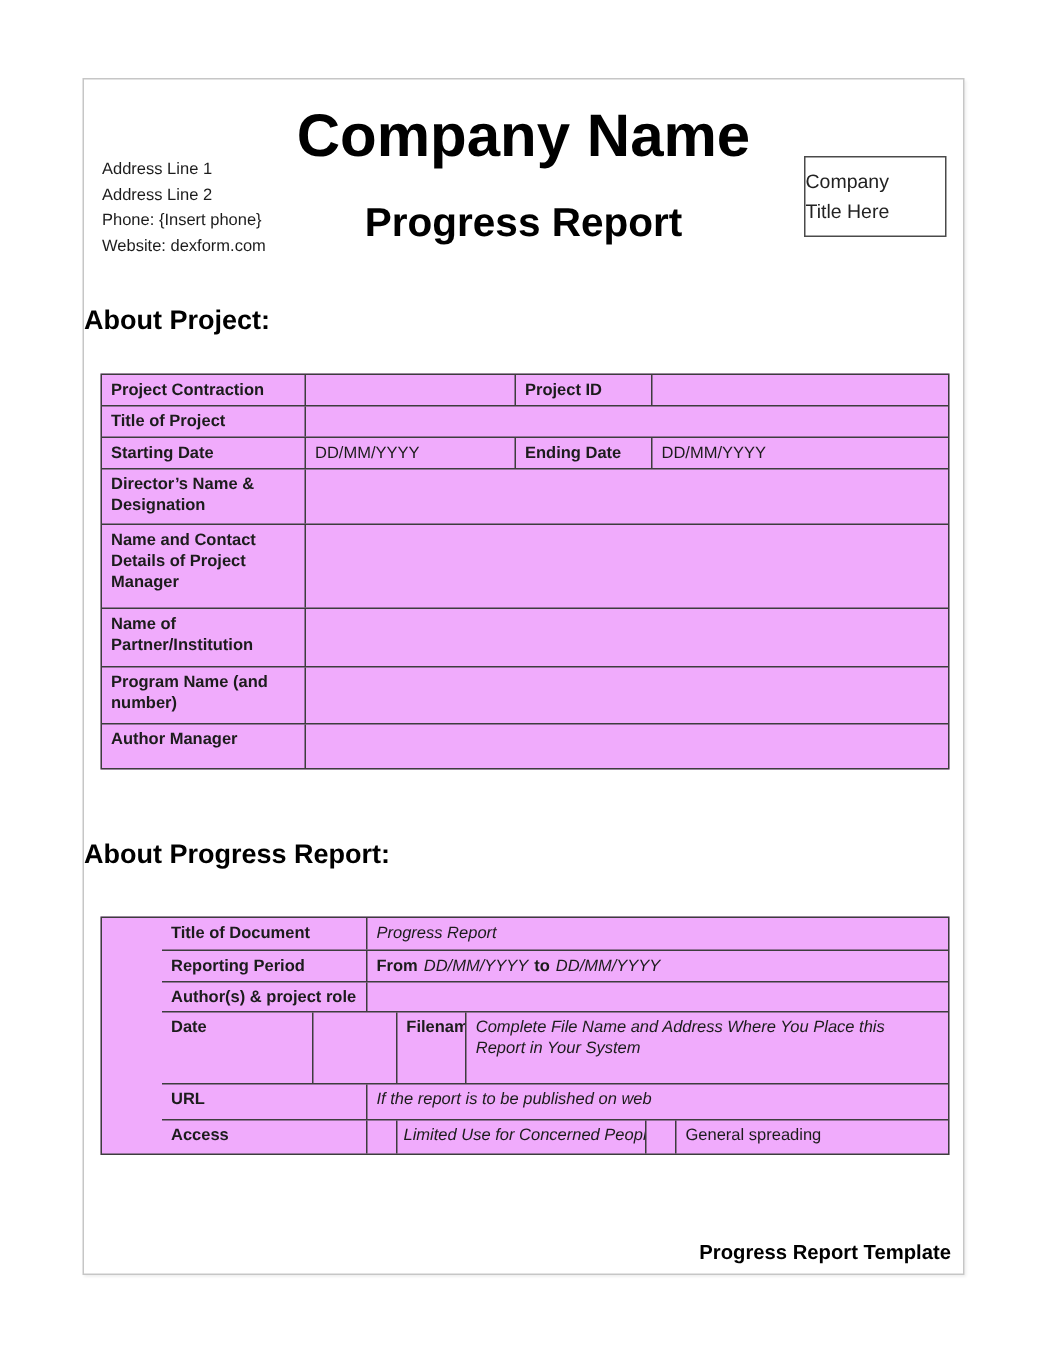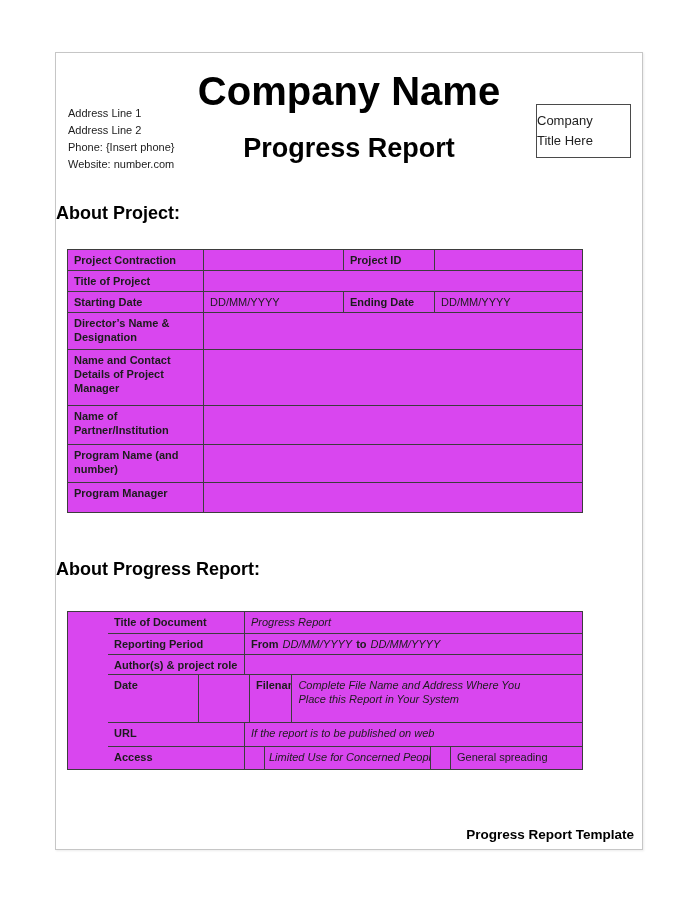--- a/index.html
+++ b/index.html
@@ -17,21 +17,21 @@
   .logo-box { position:absolute; left:480px; top:51px; width:95px; height:54px;
     border:1px solid #4a4a4a; text-align:left; font-size:13px; line-height:20px;
     padding-top:6px; color:#222; }
 
   
   .sec-head { position:absolute; left:0; font-size:18px; font-weight:bold; color:#000; }
   .h-project { top:150px; }
   .h-report { top:506px; }
 
   
-  .tbl { position:absolute; left:11px; width:516px; border:1px solid #3d3d3d; background:#d946ef; }
+  .tbl { position:absolute; left:11px; width:566px; border:1px solid #3d3d3d; background:#f0abfc; }
   .tbl1 { top:196px; }
   .tbl2 { top:558px;padding-left:40px; }
   .row { display:flex; border-bottom:1px solid #3d3d3d; align-items:stretch; }
   .row:last-child { border-bottom:none; }
   .cell { border-right:1px solid #3d3d3d; padding:3px 6px; font-size:11px;
     line-height:14px; overflow:hidden; }
   .cell:last-child { border-right:none; }
   .fill { flex:1 1 auto; }
   .lbl { font-weight:bold; }
   .nw { white-space:nowrap; }
@@ -57,21 +57,21 @@
 </style>
 </head>
 <body>
 
 <div class="page">
 
   <div class="address">
     <div>Address Line 1</div>
     <div>Address Line 2</div>
     <div>Phone: {Insert phone}</div>
-    <div>Website: number.com</div>
+    <div>Website: dexform.com</div>
   </div>
   <div class="company-name">Company Name</div>
   <div class="doc-title">Progress Report</div>
   <div class="logo-box">
     <div>Company</div>
     <div>Title Here</div>
   </div>
 
   <div class="sec-head h-project">About Project:</div>
 
@@ -102,21 +102,21 @@
     </div>
     <div class="row h39">
       <div class="cell lbl t1c1">Name of Partner/Institution</div>
       <div class="cell fill"></div>
     </div>
     <div class="row h38">
       <div class="cell lbl t1c1">Program Name (and number)</div>
       <div class="cell fill"></div>
     </div>
     <div class="row h29">
-      <div class="cell lbl nw t1c1">Program Manager</div>
+      <div class="cell lbl nw t1c1">Author Manager</div>
       <div class="cell fill"></div>
     </div>
   </div>
 
   <div class="sec-head h-report">About Progress Report:</div>
 
   <div class="tbl tbl2">
     <div class="row h22">
       <div class="cell lbl nw t2c1">Title of Document</div>
       <div class="cell fill it">Progress Report</div>

